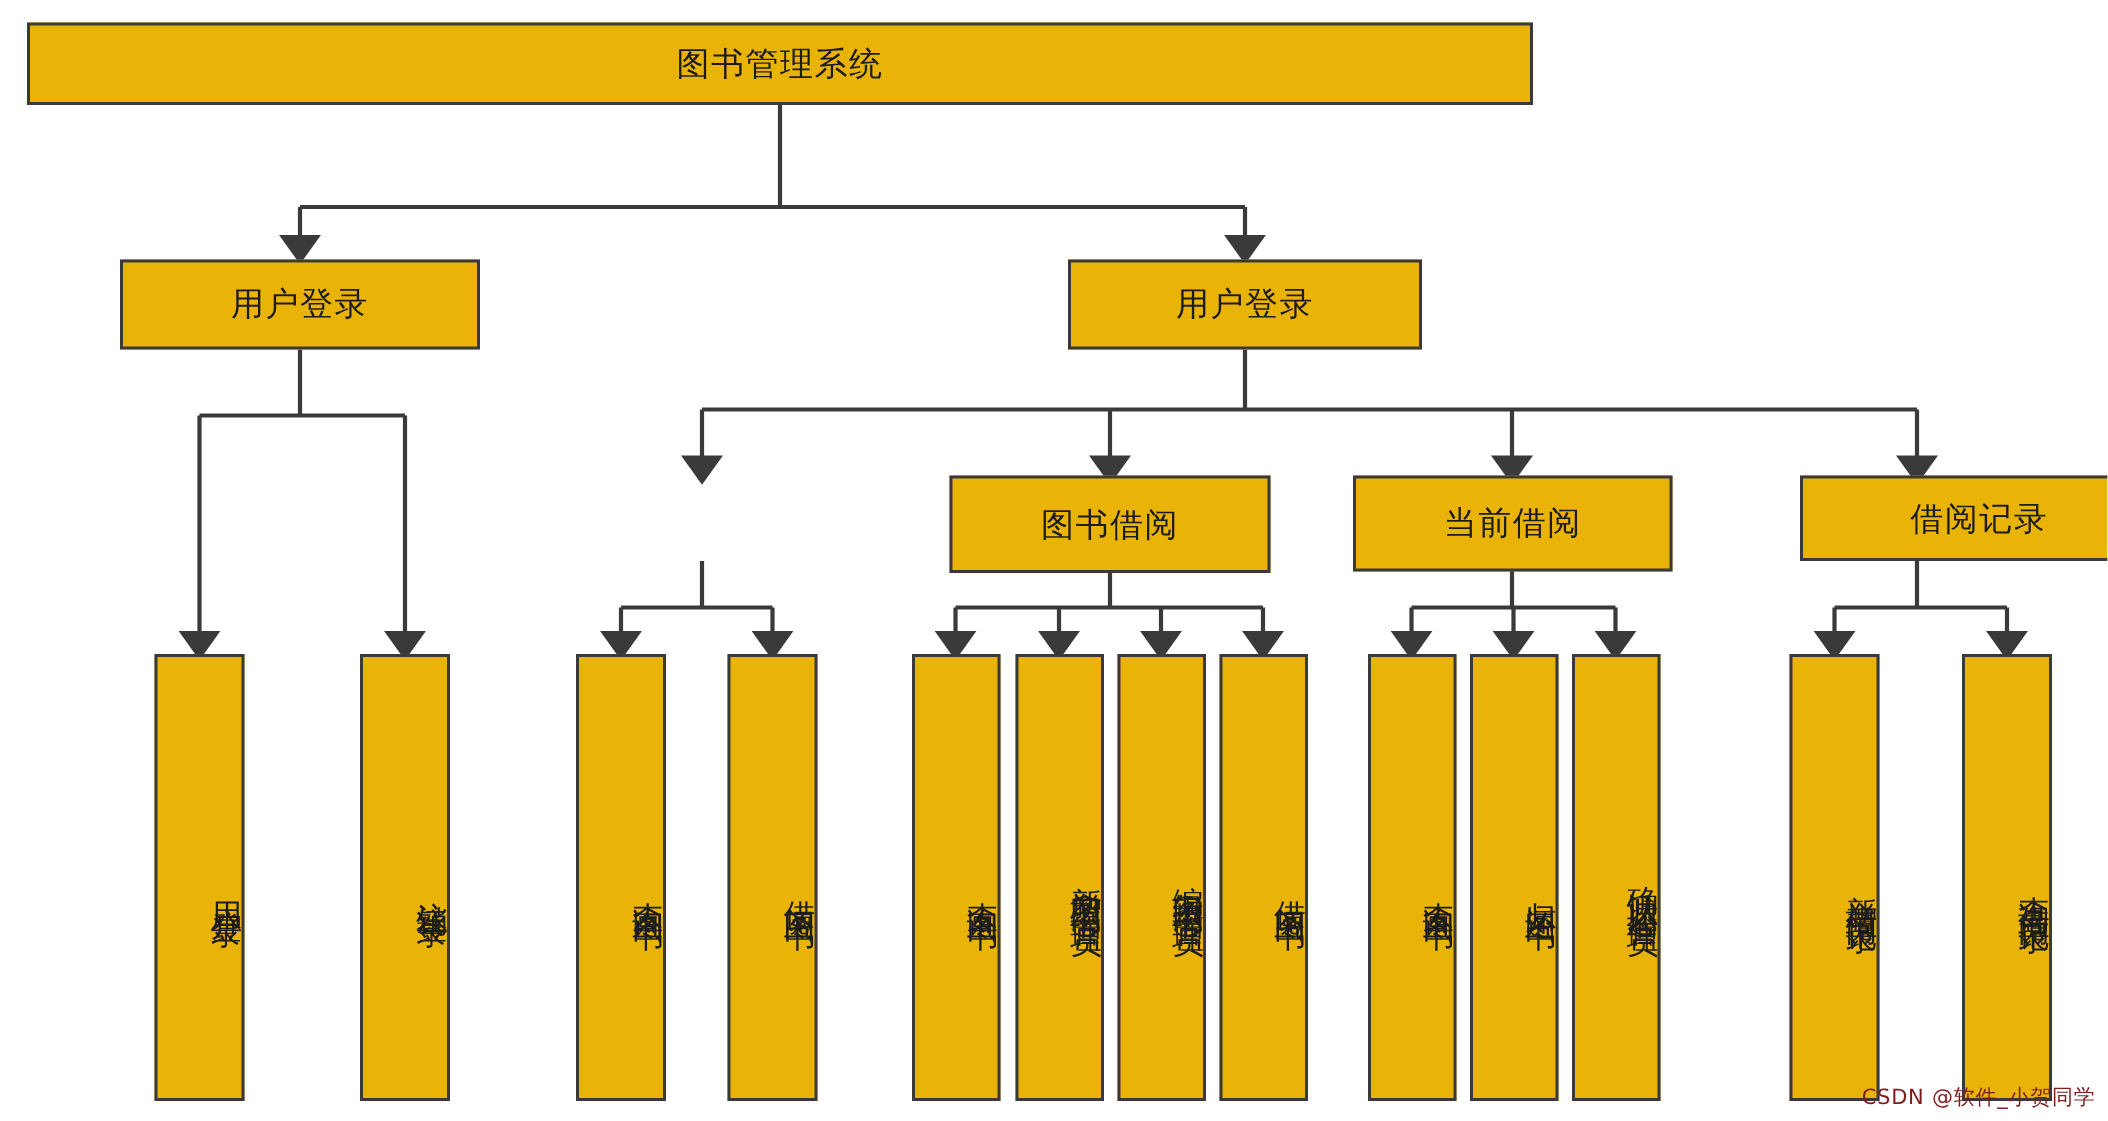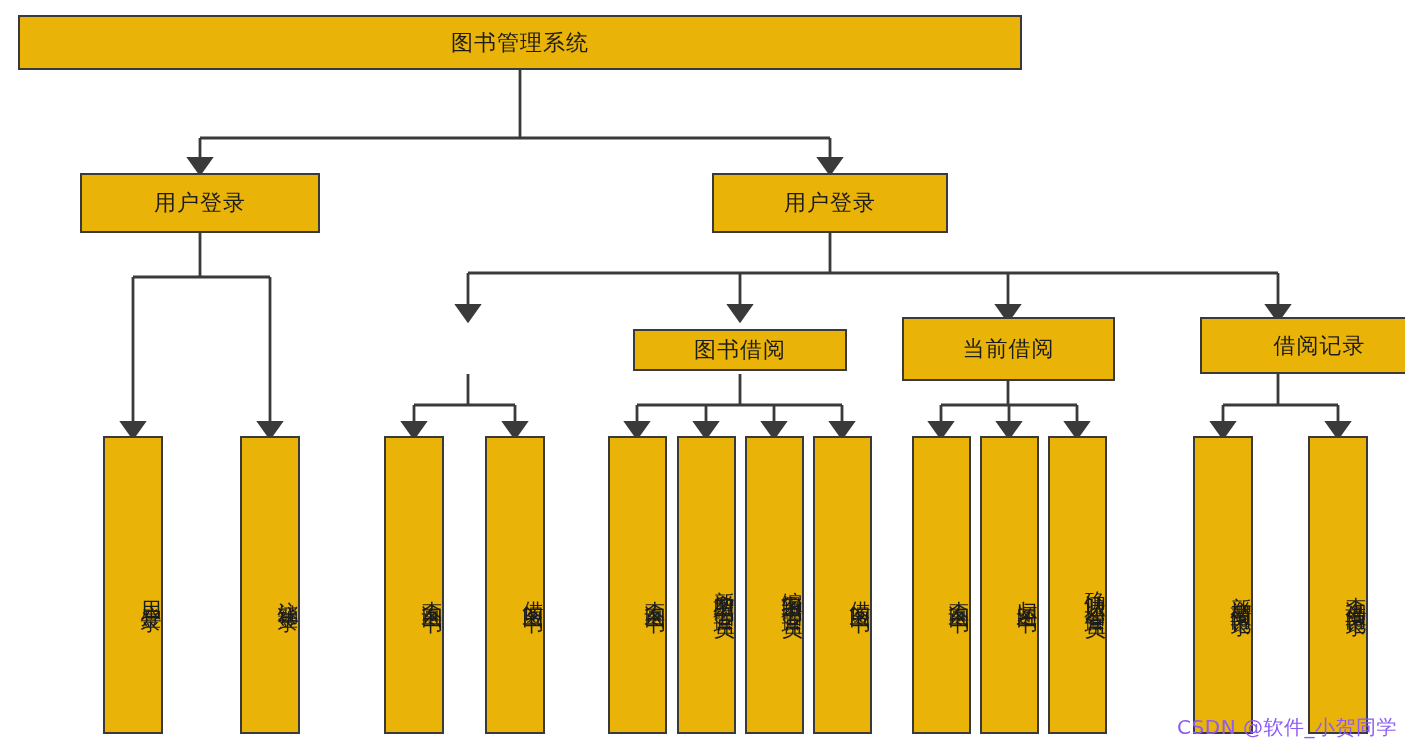--- a/index.html
+++ b/index.html
@@ -51,22 +51,22 @@
   }
   .node.vert .vlabel {
     writing-mode: vertical-rl;
     text-orientation: upright;
     white-space: nowrap;
   }
   #watermark {
     position: absolute;
     right: 8px;
     bottom: 6px;
-    font-size: 20px;
-    color: #8b5cf6;
+    font-size: 14px;
+    color: #7f1d1d;
     letter-spacing: 0.5px;
     white-space: nowrap;
     margin-left: 31px;
   }
 </style>
 </head>
 <body>
 
 <div id="diagram-canvas">
 
@@ -124,21 +124,21 @@
     <span>图书管理系统</span>
   </div>
 
   <div class="node horiz" style="left:80px; top:173px; width:240px; height:60px;">
     <span>用户登录</span>
   </div>
   <div class="node horiz" style="left:712px; top:173px; width:236px; height:60px;">
     <span>用户登录</span>
   </div>
 
-  <div class="node horiz" style="left:633px; top:317px; width:214px; height:42px;margin-top:12px;">
+  <div class="node horiz" style="left:633px; top:317px; width:214px; height:65px;">
     <span>图书借阅</span>
   </div>
   <div class="node horiz" style="left:902px; top:317px; width:213px; height:64px;">
     <span>当前借阅</span>
   </div>
   <div class="node horiz" style="left:1200px; top:317px; width:239px; height:57px;">
     <span>借阅记录</span>
   </div>
 
   <div class="node vert" style="left:103px; top:436px; width:60px; height:298px;">

